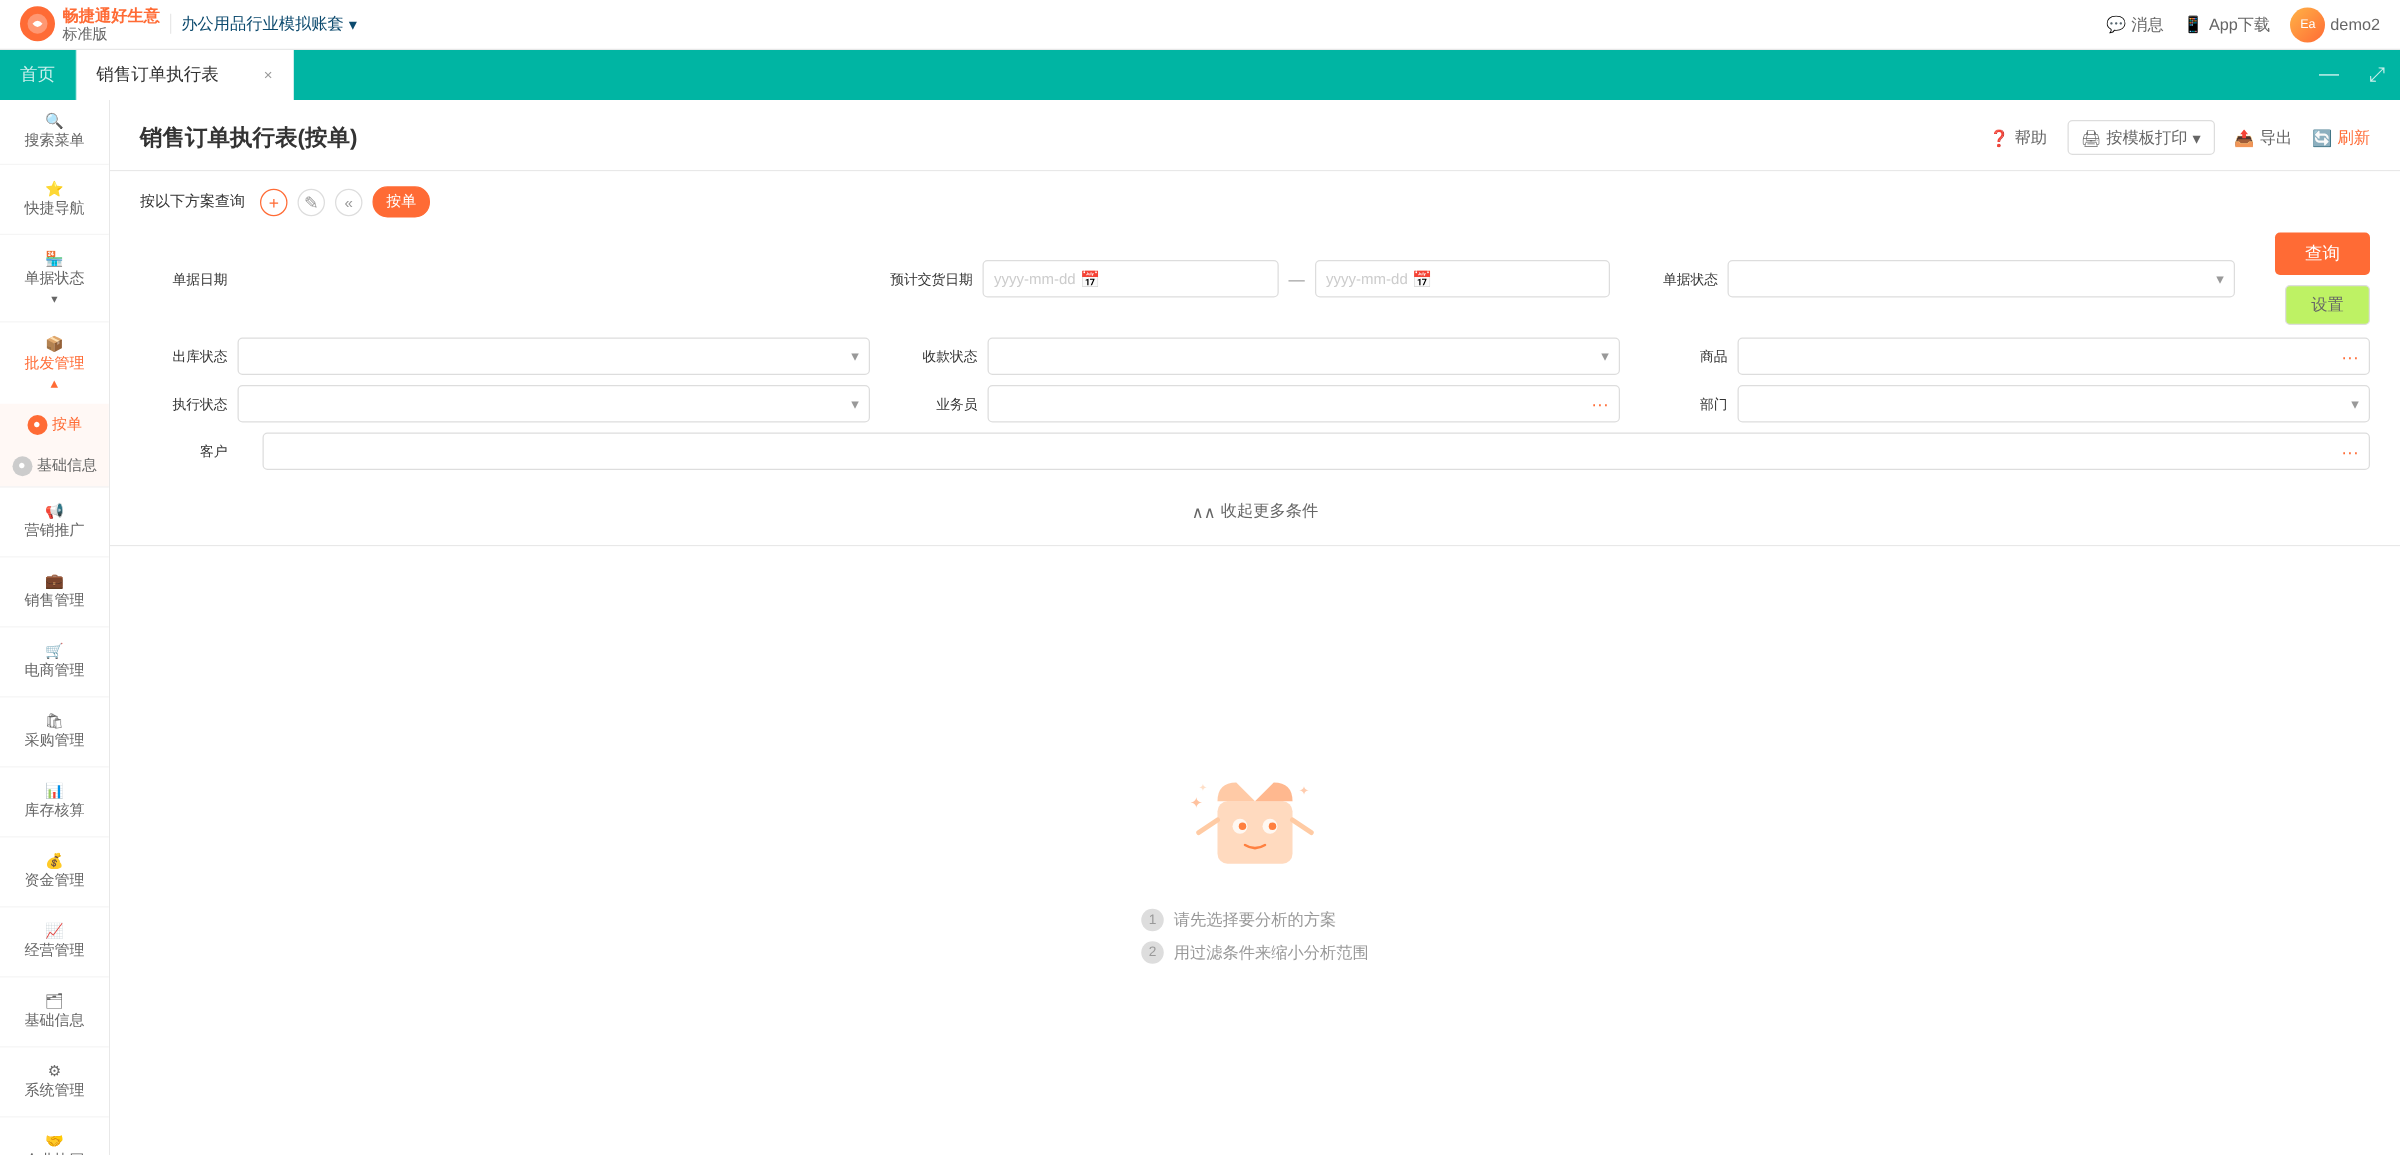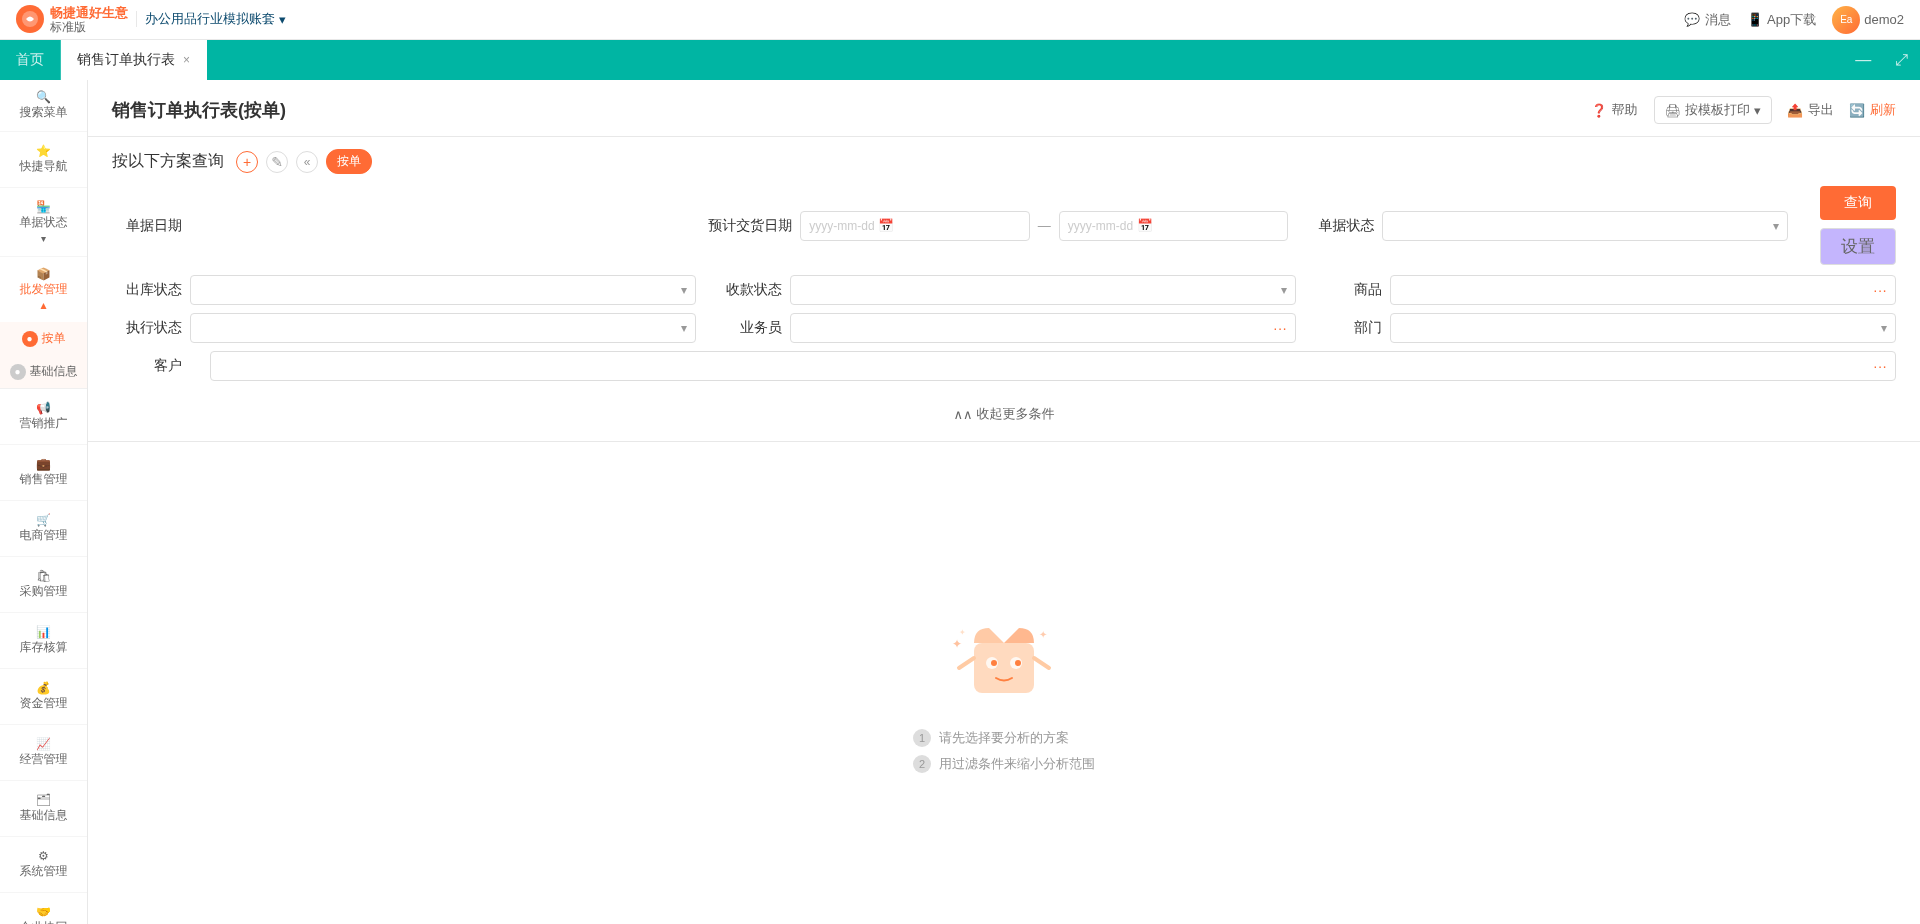--- a/index.html
+++ b/index.html
@@ -43,20 +43,21 @@
       padding: 0 16px;
       color: rgba(255,255,255,0.8);
       cursor: pointer;
       font-size: 14px;
       border-right: 1px solid rgba(255,255,255,0.2);
     }
     .nav-tab.active {
       background: #fff;
       color: #333;
       height: 40px;
+      gap: 28px;
     }
     .nav-tab .close-btn { margin-left: 8px; color: #999; font-size: 12px; cursor: pointer; }
     .nav-tab-spacer { flex: 1; }
     .nav-tab-actions { display: flex; align-items: center; gap: 8px; padding: 0 12px; color: rgba(255,255,255,0.8); font-size: 16px; cursor: pointer; }
 
     
     .main-layout { display: flex; flex: 1; overflow: hidden; }
 
     
     .sidebar {
@@ -101,45 +102,45 @@
     .page-action-btn.refresh { color: #ff6b35; }
 
     
     .filter-panel {
       background: #fff;
       border-bottom: 1px solid #e8e8e8;
       padding: 12px 24px;
       flex-shrink: 0;
     }
     .filter-top { display: flex; align-items: center; gap: 12px; margin-bottom: 12px; }
-    .filter-label { font-size: 16px; color: #333; white-space: nowrap; min-width: 60px; text-align: right; }
+    .filter-label { font-size: 12px; color: #333; white-space: nowrap; min-width: 60px; text-align: right; }
     .filter-scheme { display: flex; align-items: center; gap: 8px; }
     .scheme-btn { width: 22px; height: 22px; border-radius: 50%; border: 1px solid #ddd; background: #fff; cursor: pointer; display: flex; align-items: center; justify-content: center; color: #999; font-size: 14px; }
     .scheme-btn.add { border-color: #ff6b35; color: #ff6b35; }
     .scheme-btn.edit { border-color: #ddd; color: #999; }
     .scheme-btn.collapse { border-color: #ddd; color: #999; font-size: 12px; }
     .scheme-item { display: flex; align-items: center; gap: 4px; padding: 3px 10px; border-radius: 12px; border: 1px solid #ddd; font-size: 12px; cursor: pointer; color: #666; }
     .scheme-item.active { background: #ff6b35; color: #fff; border-color: #ff6b35; }
-    .filter-field-label { font-size: 14px; color: #333; min-width: 70px; text-align: right; margin-right: 8px; white-space: nowrap; }
+    .filter-field-label { font-size: 11px; color: #333; min-width: 70px; text-align: right; margin-right: 8px; white-space: nowrap; }
     .filter-control { flex: 1; height: 30px; border: 1px solid #ddd; border-radius: 4px; padding: 0 8px; font-size: 13px; color: #333; background: #fff; display: flex; align-items: center; justify-content: space-between; cursor: pointer; }
     .filter-date-group { display: flex; align-items: center; gap: 4px; flex: 1; }
     .filter-date-input { flex: 1; height: 30px; border: 1px solid #ddd; border-radius: 4px; padding: 0 8px; font-size: 13px; color: #ccc; background: #fff; display: flex; align-items: center; gap: 4px; cursor: pointer; }
     .date-separator { color: #999; padding: 0 4px; }
     .filter-select { flex: 1; height: 30px; border: 1px solid #ddd; border-radius: 4px; padding: 0 8px; font-size: 13px; color: #333; background: #fff; display: flex; align-items: center; justify-content: space-between; cursor: pointer; }
     .filter-date-tags { display: flex; align-items: center; gap: 4px; margin-right: 8px; }
     .date-tag { padding: 2px 8px; border-radius: 3px; font-size: 12px; cursor: pointer; color: #666; border: 1px solid transparent; }
     .date-tag.active { background: #ff6b35; color: #fff; border-radius: 10px; }
     .filter-date-range-text { font-size: 12px; color: #999; margin-left: 4px; }
 
     
     .filter-collapse { display: flex; align-items: center; justify-content: center; padding: 6px; cursor: pointer; color: #666; font-size: 13px; }
 
     
     .query-btn { background: #ff6b35; color: #fff; border: none; padding: 8px 24px; border-radius: 4px; font-size: 14px; cursor: pointer; }
-    .setup-btn { background: #c4b5fd; color: #666; border: 1px solid #ddd; padding: 6px 20px; border-radius: 4px; font-size: 17px; cursor: pointer; margin-top: 4px; text-align: center; }
+    .setup-btn { background: #bef264; color: #666; border: 1px solid #ddd; padding: 6px 20px; border-radius: 4px; font-size: 13px; cursor: pointer; margin-top: 4px; text-align: center; }
     .right-actions { display: flex; flex-direction: column; align-items: flex-end; gap: 4px; margin-left: 16px; }
 
     
     .empty-state {
       flex: 1;
       display: flex;
       align-items: center;
       justify-content: center;
       flex-direction: column;
       gap: 16px;

